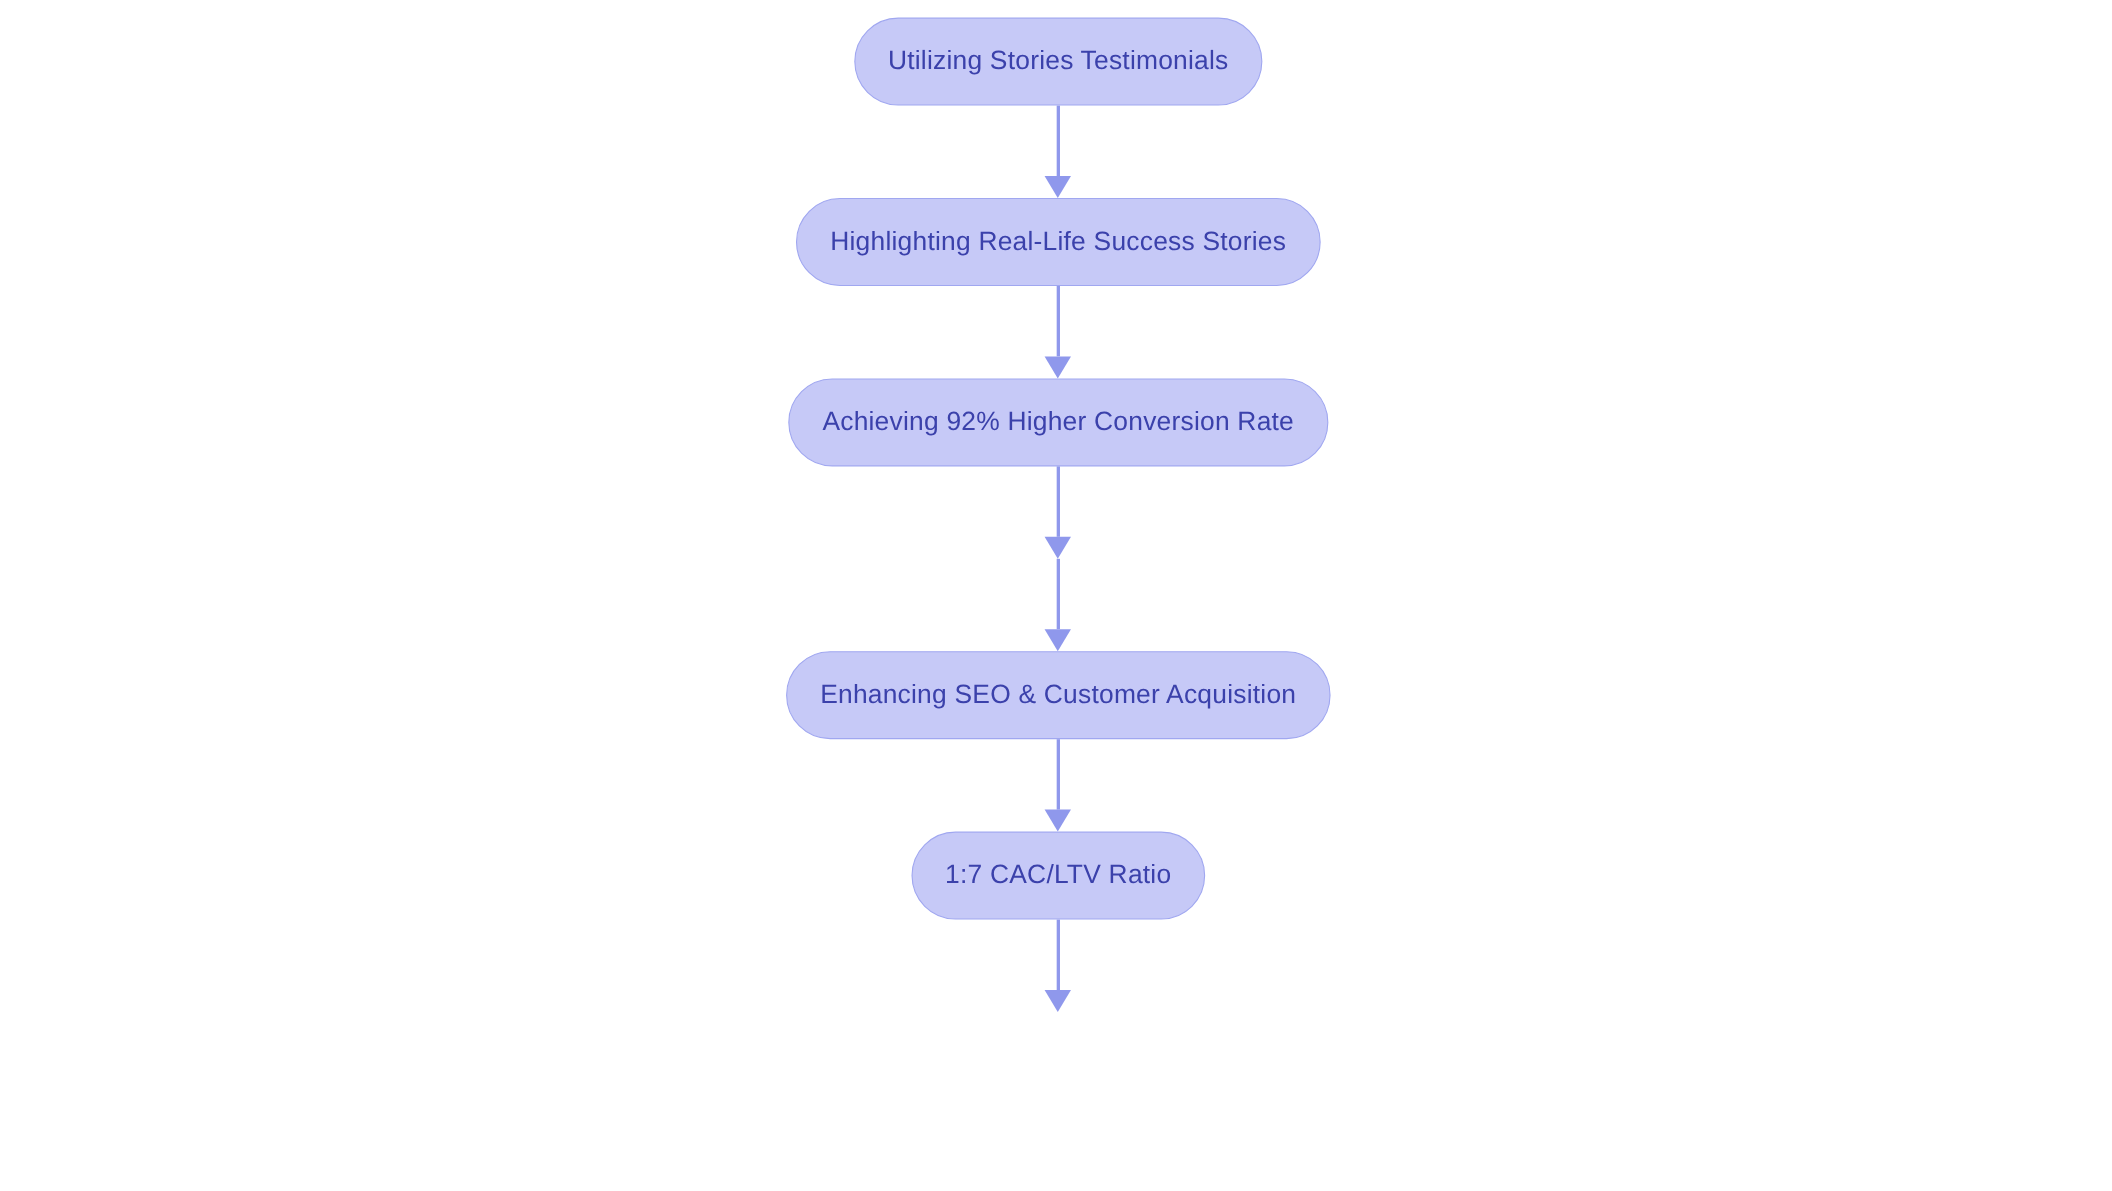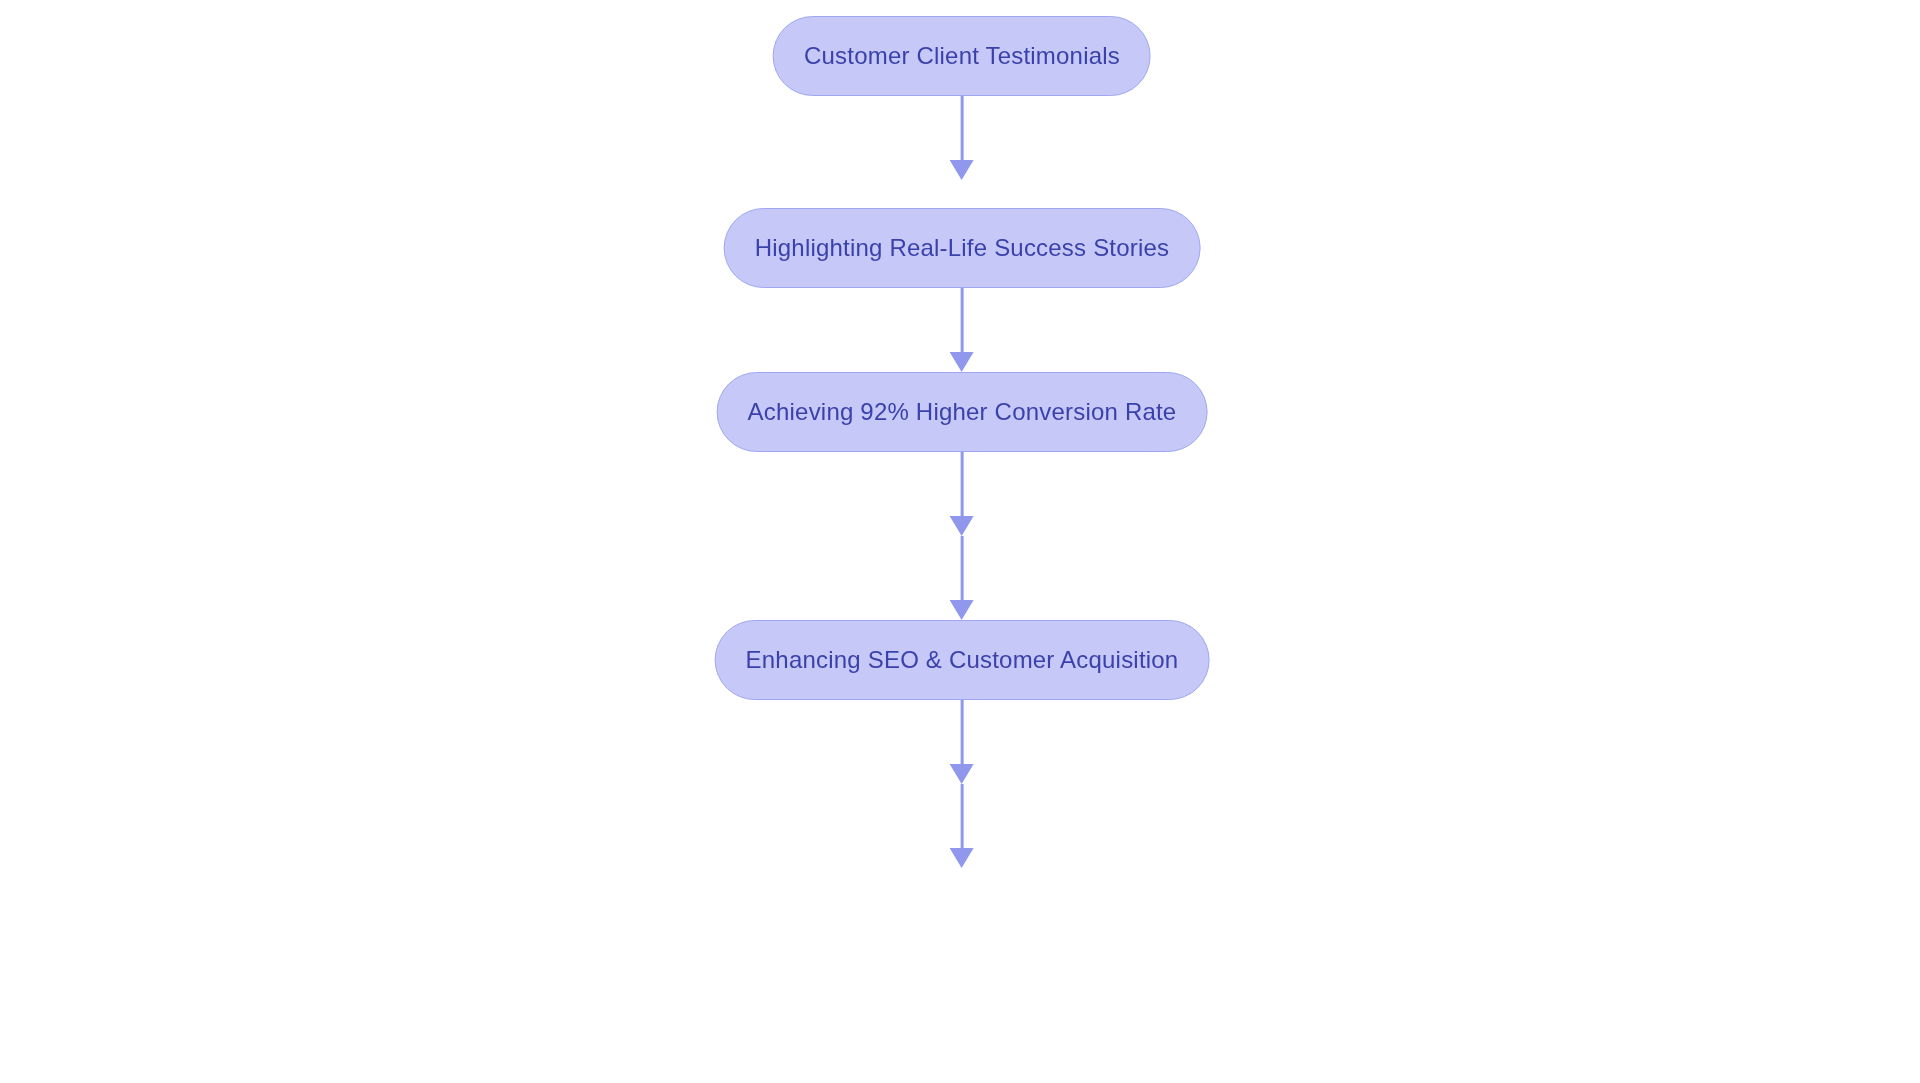--- a/index.html
+++ b/index.html
@@ -39,21 +39,21 @@
     padding: 0 30px;
   }
   .node-label {
     color: var(--node-text);
     font-size: 24px;
     letter-spacing: 0.2px;
     white-space: nowrap;
     line-height: 1;
   }
   .n1 { min-width: 324px; }
-  .n2 { min-width: 428px; margin-top: 28px; }
+  .n2 { min-width: 428px; }
   .n3 { min-width: 432px; }
   .n4 { min-width: 392px; }
   .n5 { min-width: 432px; }
   .n6 { min-width: 230px; }
   .n7 { min-width: 260px; }
   .arrow {
     height: 84px;
     display: flex;
     flex-direction: column;
     align-items: center;
@@ -70,21 +70,21 @@
     border-right: 12px solid transparent;
     border-top: 20px solid var(--arrow-color);
   }
 </style>
 </head>
 <body>
 
 <div class="flowchart">
 
   <div class="node n1">
-    <span class="node-label">Customer Client Testimonials</span>
+    <span class="node-label">Utilizing Stories Testimonials</span>
   </div>
 
   <div class="arrow">
     <div class="arrow-shaft"></div>
     <div class="arrow-head"></div>
   </div>
 
   <div class="node n2">
     <span class="node-label">Highlighting Real-Life Success Stories</span>
   </div>
@@ -111,20 +111,23 @@
 
   <div class="node n5">
     <span class="node-label">Enhancing SEO &amp; Customer Acquisition</span>
   </div>
 
   <div class="arrow">
     <div class="arrow-shaft"></div>
     <div class="arrow-head"></div>
   </div>
 
+  <div class="node n6">
+    <span class="node-label">1:7 CAC/LTV Ratio</span>
+  </div>
 
   <div class="arrow">
     <div class="arrow-shaft"></div>
     <div class="arrow-head"></div>
   </div>
 
 
 </div>
 
 </body></html>

